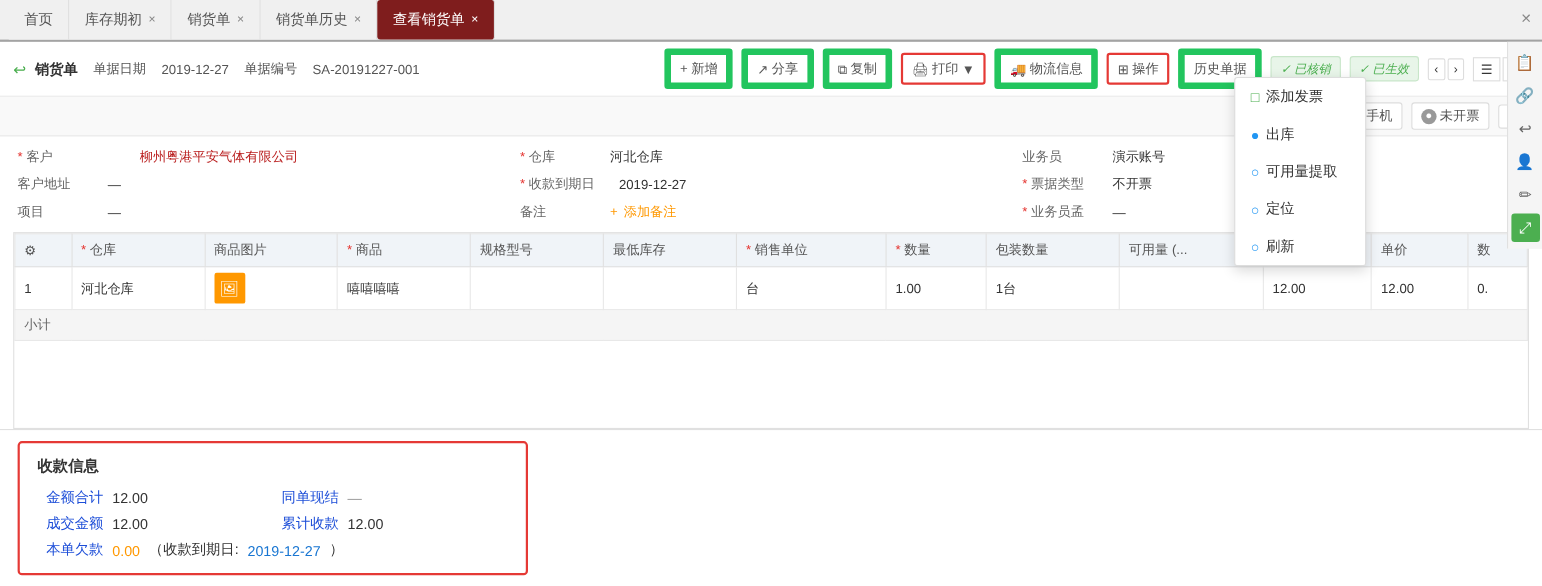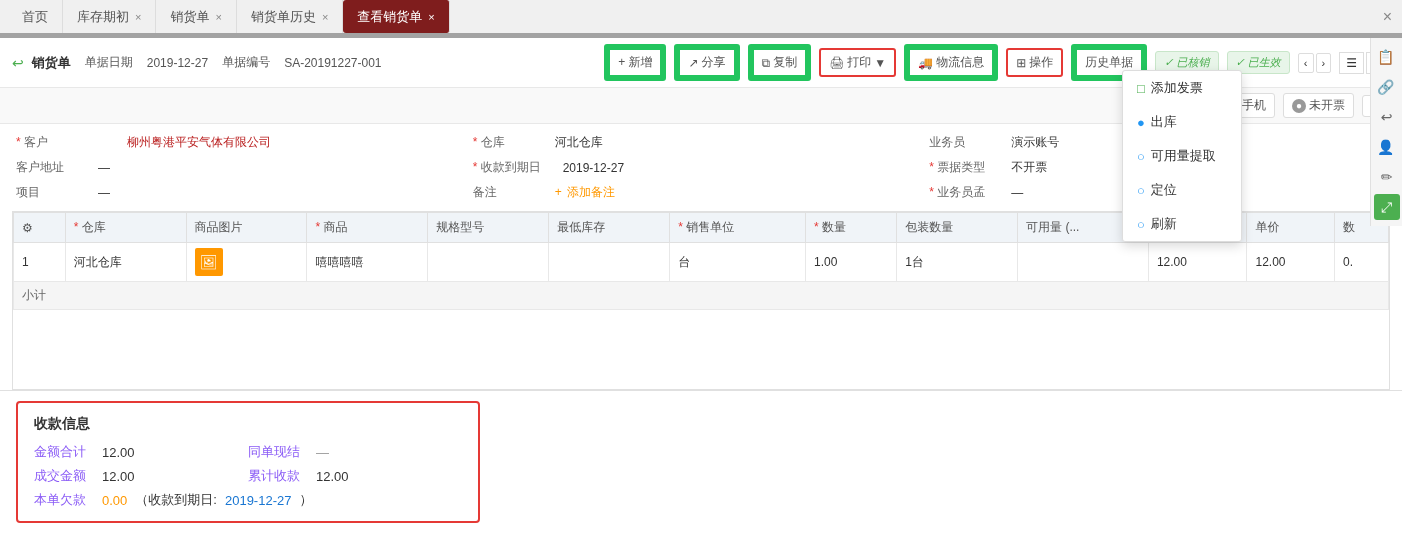--- a/index.html
+++ b/index.html
@@ -1,20 +1,20 @@
 <!DOCTYPE html>
 <html><head>
   <meta charset="utf-8">
   <style>
     * { box-sizing: border-box; margin: 0; padding: 0; }
     body { font-family: 'Microsoft YaHei', Arial, sans-serif; font-size: 13px; background: #f5f5f5; color: #333; overflow: hidden; }
 
     
     .tab-bar {
-      display: flex; align-items: center; background: #f0f0f0; border-bottom: 5px solid #a3a3a3;
+      display: flex; align-items: center; background: #f0f0f0; border-bottom: 2px solid #a3a3a3;
       height: 38px; padding: 0 8px; position: relative;
     }
     .tab-item {
       display: flex; align-items: center; padding: 0 14px; height: 100%;
       border-right: 1px solid #ddd; cursor: pointer; font-size: 13px; color: #555;
       white-space: nowrap; background: #f0f0f0;
     }
     .tab-item.active { background: #7f1d1d; color: #fff; border-radius: 3px; }
     .tab-item .close-icon { margin-left: 6px; font-size: 11px; color: #888; }
     .tab-item.active .close-icon { color: #fff; }
@@ -88,21 +88,21 @@
 
     
     .bottom-section { padding: 10px 16px; border-top: 1px solid #e0e0e0; }
     .payment-box {
       border: 2px solid #e53935; border-radius: 4px; padding: 12px 16px;
       width: 464px; background: #fff;
     }
     .payment-title { font-size: 14px; font-weight: 600; color: #333; margin-bottom: 10px; }
     .payment-grid { display: grid; grid-template-columns: 1fr 1fr; gap: 6px 0; }
     .payment-row { display: flex; align-items: center; gap: 8px; font-size: 13px; }
-    .payment-label { color: #8b5cf6; min-width: 60px; }
+    .payment-label { color: #1d4ed8; min-width: 60px; text-align: right; }
     .payment-value { color: #333; }
     .payment-value.orange { color: #FF9800; }
     .payment-value.blue-link { color: #1976D2; }
     .payment-dash { color: #999; }
 
     
     .dropdown-overlay {
       position: absolute; top: 70px; right: 160px; z-index: 100;
       background: #fff; border: 1px solid #ddd; border-radius: 3px;
       box-shadow: 0 4px 12px rgba(0,0,0,0.15); min-width: 120px;

